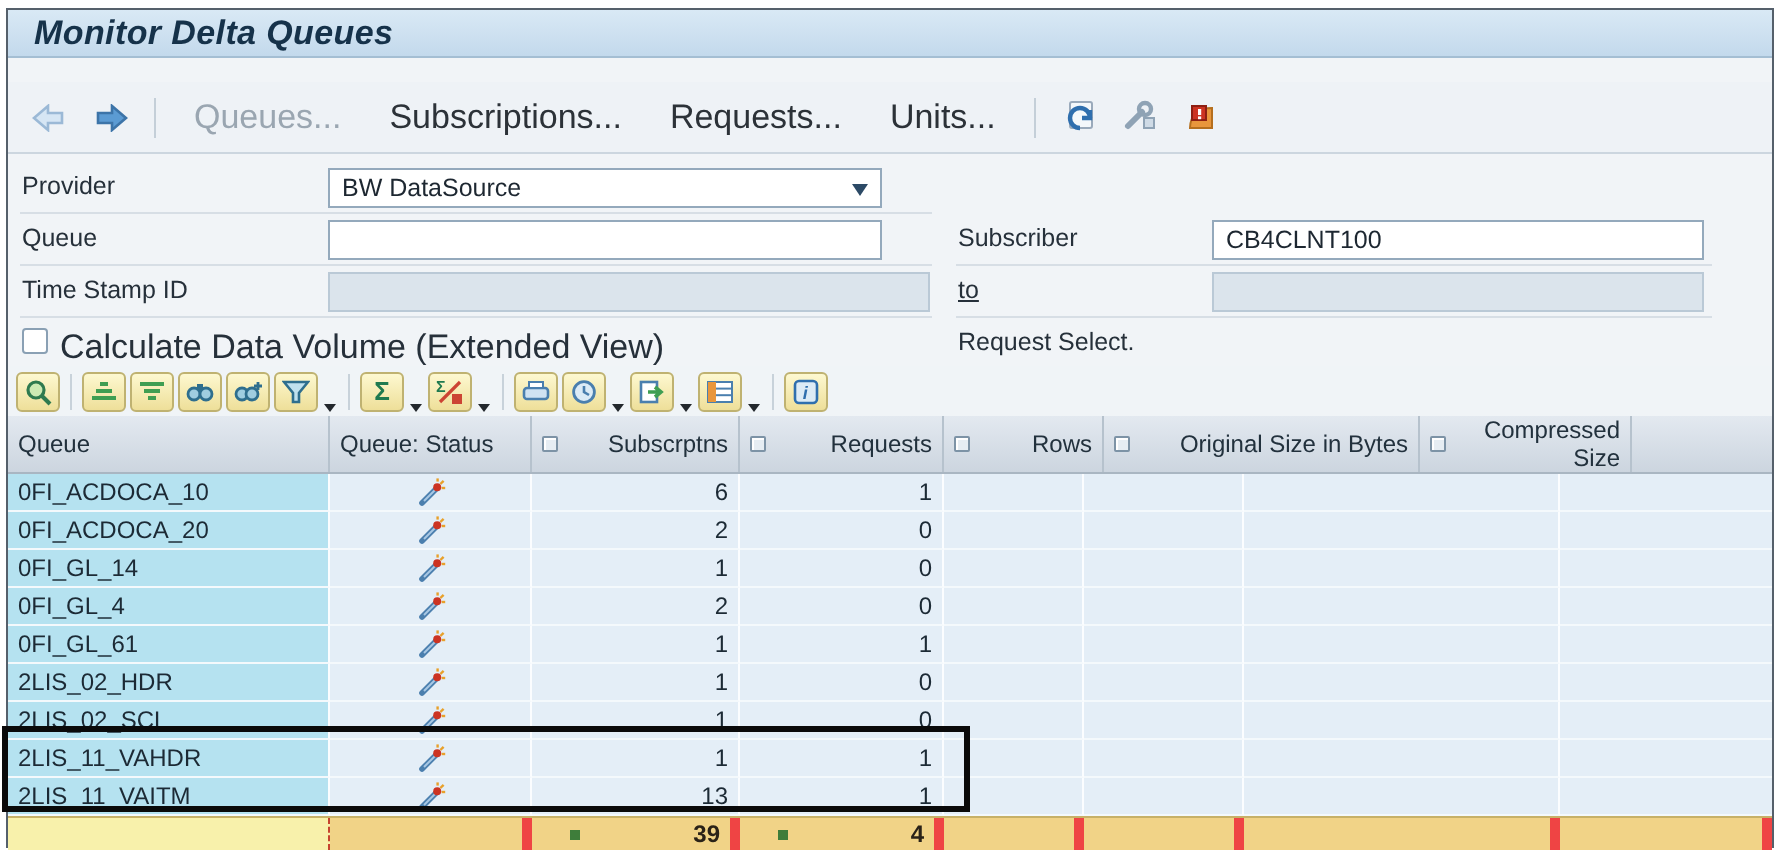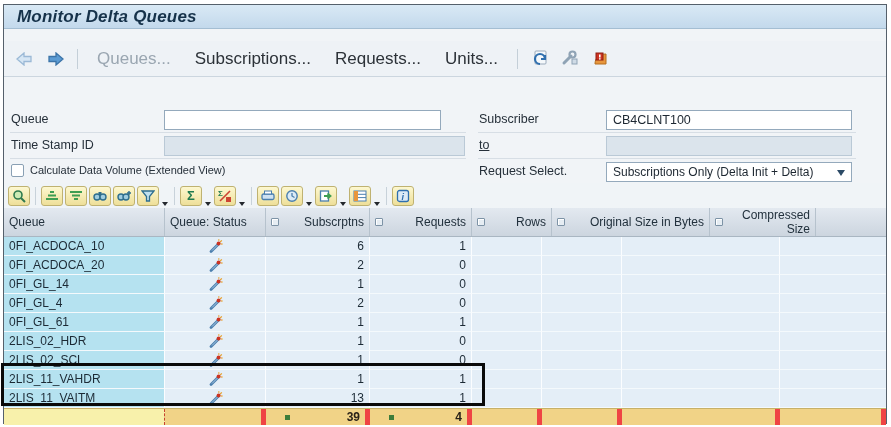--- a/index.html
+++ b/index.html
@@ -30,21 +30,21 @@
   .form{position:absolute;left:0;top:72px;width:100%;height:106px;background:#f1f4f7;}
   .frow{position:absolute;height:26px;}
   .frow .sep{position:absolute;left:0;bottom:0;height:1px;background:#d7dee5;width:100%;}
   .flabel{position:absolute;top:5px;font-size:12.5px;color:#26303a;}
   .field{position:absolute;top:3px;height:20px;background:#fff;border:1px solid #94a9bc;
          font-size:12.5px;color:#1d2731;display:flex;align-items:center;padding:0 6px;}
   .field.disabled{background:#dbe4ec;border-color:#bac9d6;}
   .combo .caret{position:absolute;right:6px;top:7px;width:0;height:0;
                 border-left:4px solid transparent;border-right:4px solid transparent;border-top:6px solid #2c4a66;}
   .checkbox{position:absolute;top:5px;width:13px;height:13px;background:#fff;border:1px solid #8aa0b4;border-radius:2px;}
-  .cblabel{position:absolute;top:5px;font-size:11px;color:#26303a;}
+  .cblabel{position:absolute;top:5px;font-size:17px;color:#26303a;}
 
   
   .alvbar{position:absolute;left:0;top:178px;width:100%;height:25px;background:#f0f4f7;
           display:flex;align-items:center;padding-left:4px;gap:2px;}
   .alvbtn{width:22px;height:20px;border:1px solid #bfb271;border-radius:3px;
           background:linear-gradient(#fdf8d0,#eedf99);display:flex;align-items:center;justify-content:center;cursor:pointer;}
   .alvsep{width:1px;height:18px;background:#c8d2da;margin:0 3px;}
   .dd{width:0;height:0;border-left:3px solid transparent;border-right:3px solid transparent;
       border-top:4px solid #23282d;align-self:flex-end;margin:0 1px 2px 1px;}
 
@@ -141,20 +141,28 @@
             <rect x="5" y="3" width="7" height="7" fill="#cc3322" stroke="#8e1f12"></rect>
             <rect x="8" y="4.5" width="1.6" height="3" fill="#fff"></rect>
             <rect x="8" y="8.2" width="1.6" height="1.4" fill="#fff"></rect>
           </svg>
         </span>
       </span>
     </div>
 
     <div class="form">
 
+      <div class="frow" style="left:6px;top:4px;width:456px;">
+        <span class="flabel" style="left:1px;">Provider</span>
+        <span class="field combo" style="left:154px;width:277px;">
+          <span>BW DataSource</span>
+          <span class="caret"></span>
+        </span>
+        <span class="sep"></span>
+      </div>
       <div class="frow" style="left:6px;top:30px;width:456px;">
         <span class="flabel" style="left:1px;">Queue</span>
         <span class="field" style="left:154px;width:277px;">
           <span></span>
         </span>
         <span class="sep"></span>
       </div>
       <div class="frow" style="left:6px;top:56px;width:456px;">
         <span class="flabel" style="left:1px;">Time Stamp ID</span>
         <span class="field disabled" style="left:154px;width:301px;">
@@ -176,24 +184,20 @@
       </div>
       <div class="frow" style="left:474px;top:56px;width:378px;">
         <span class="flabel" style="left:1px;text-decoration:underline;">to</span>
         <span class="field disabled" style="left:128px;width:246px;">
           <span></span>
         </span>
         <span class="sep"></span>
       </div>
       <div class="frow" style="left:474px;top:82px;width:378px;">
         <span class="flabel" style="left:1px;">Request Select.</span>
-        <span class="field combo" style="left:128px;width:246px;">
-          <span style="font-size:12px;">Subscriptions Only (Delta Init + Delta)</span>
-          <span class="caret"></span>
-        </span>
       </div>
     </div>
 
     <div class="alvbar">
       <span class="alvbtn">
           <span>
             <svg width="14" height="14" viewBox="0 0 14 14">
               <circle cx="6" cy="6" r="4" fill="#cdeab4" stroke="#2f7a4f" stroke-width="1.6"></circle>
               <line x1="9" y1="9" x2="13" y2="13" stroke="#2f7a4f" stroke-width="2"></line>
             </svg>

